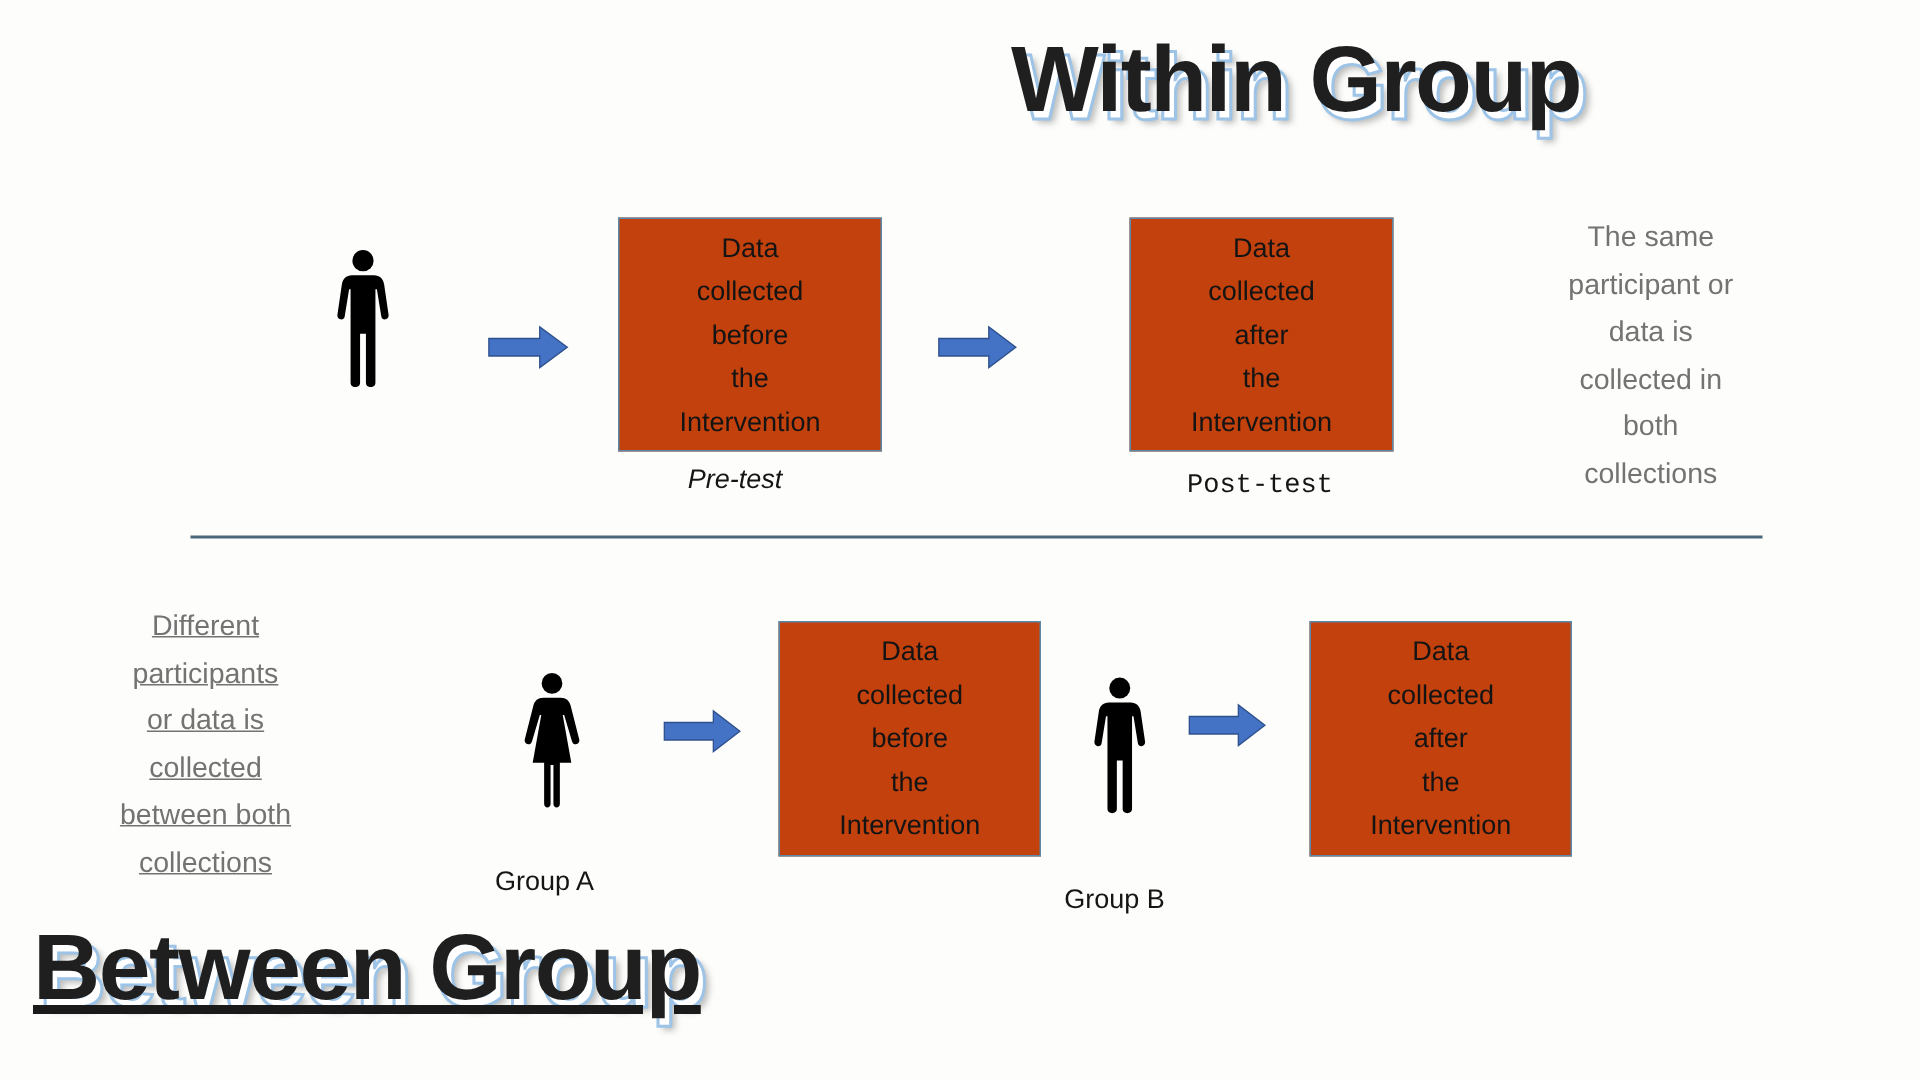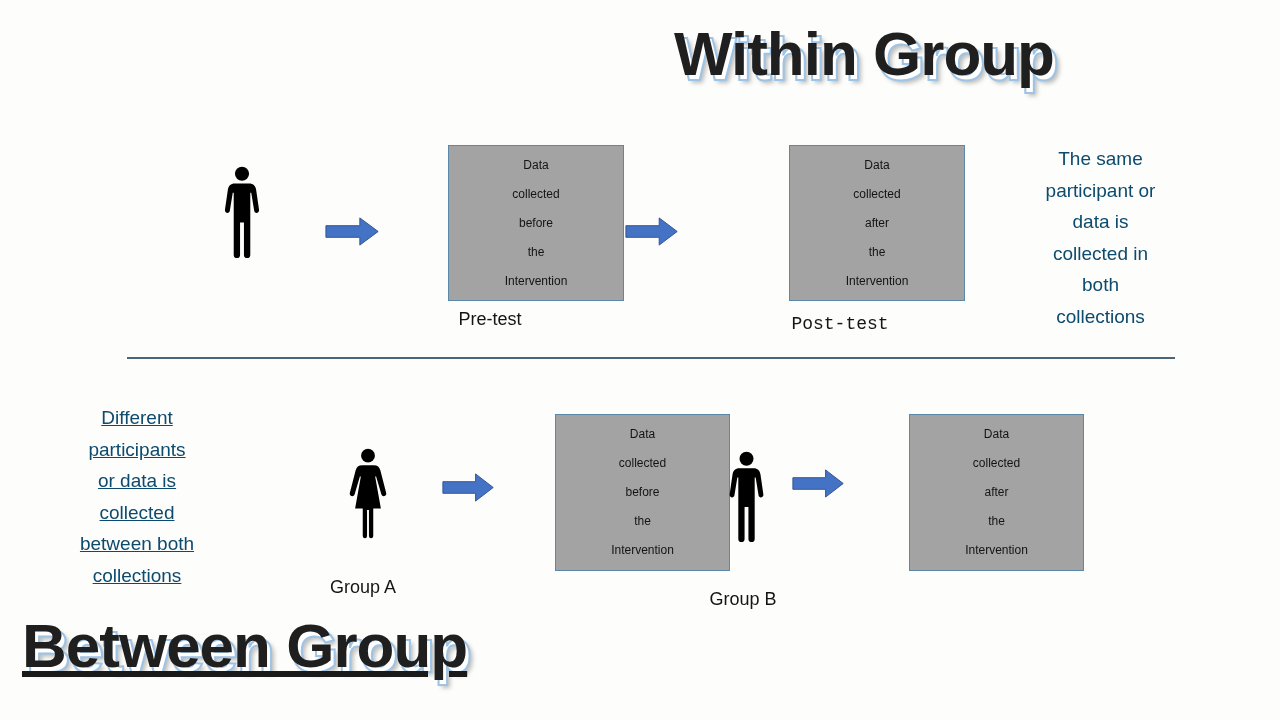--- a/index.html
+++ b/index.html
@@ -49,49 +49,48 @@
     stroke-width:1;
   }
   #arrow-1{left:325px;top:215px;width:55px;height:33px;}
   #arrow-2{left:625px;top:215px;width:54px;height:33px;}
   #arrow-3{left:442px;top:471px;width:53px;height:33px;}
   #arrow-4{left:792px;top:467px;width:53px;height:33px;}
 
   
   .data-box{
     position:absolute;
-    background:#a3a3a3;
+    background:#c2410c;
     border:1px solid var(--box-border,#5b87a8);
     display:flex;align-items:center;justify-content:center;
     text-align:center;
-    font-size:12px;line-height:29px;
+    font-size:18px;line-height:29px;
     white-space:pre-line;
     color:#141414;
-    margin-left:36px;
   }
   #box-pre{left:412px;top:145px;width:174px;height:154px;}
   #box-post{left:753px;top:145px;width:174px;height:154px;}
   #box-before{left:519px;top:414px;width:173px;height:155px;}
   #box-after{left:873px;top:414px;width:173px;height:155px;}
 
   
   .small-label{
     position:absolute;text-align:center;
     font-size:18px;color:#151515;
   }
-  #pretest-label{left:403px;top:309px;width:174px;}
+  #pretest-label{left:403px;top:309px;width:174px;font-style:italic;}
   #posttest-label{left:753px;top:314px;width:174px;font-family:Liberation Mono, monospace;}
   #person-a-label{left:303px;top:577px;width:120px;}
   #person-b-label{left:683px;top:589px;width:120px;}
 
   
   .description{
     position:absolute;text-align:center;
     font-size:19px;line-height:31.5px;
-    white-space:pre-line;color:#0c4a6e;
+    white-space:pre-line;color:#737373;
   }
   #within-desc{left:1013px;top:143px;width:175px;}
   #between-desc{left:52px;top:402px;width:170px;text-decoration:underline;}
 
   
   .divider{
     position:absolute;left:127px;top:357px;width:1048px;height:2px;
     background:var(--divider,#4a6678);
   }
 </style>

